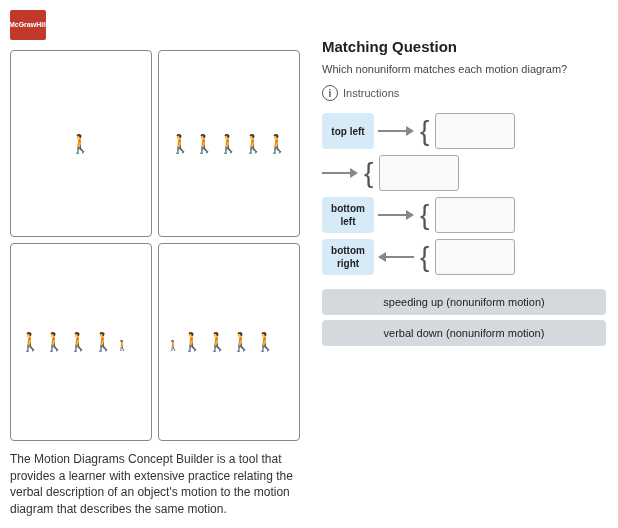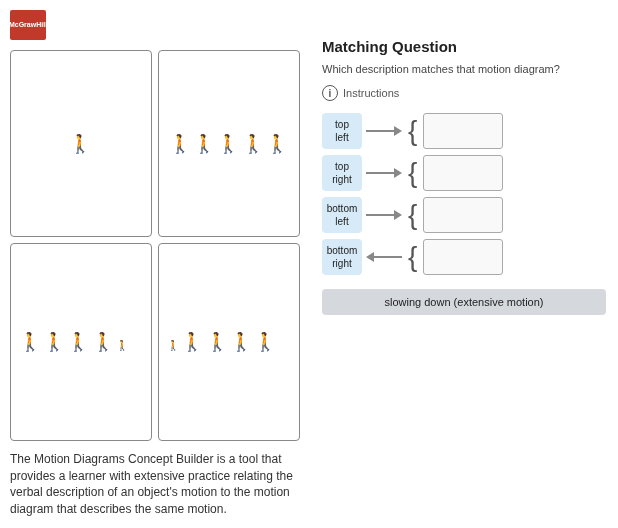--- a/index.html
+++ b/index.html
@@ -138,32 +138,33 @@
       gap: 6px;
     }
 
     .match-row {
       display: flex;
       align-items: center;
       gap: 4px;
     }
 
     .match-label {
-      width: 40px;
+      width: 52px;
       background: #d6eaf8;
       border-radius: 4px;
       padding: 5px 6px;
       font-size: 10px;
       color: #222;
       text-align: center;
       line-height: 1.3;
       min-height: 36px;
       display: flex;
       align-items: center;
       justify-content: center;
+      font-weight: bold;
     }
 
     .arrow-line {
       display: flex;
       align-items: center;
       gap: 0;
     }
 
     .arrow-line .line {
       height: 2px;
@@ -280,21 +281,21 @@
         </div>
       </div>
     </div>
   </div>
 
   <div class="description-text">The Motion Diagrams Concept Builder is a tool that provides a learner with extensive practice relating the verbal description of an object's motion to the motion diagram that describes the same motion.</div>
 </div>
 
 <div class="right-panel">
   <div class="question-title">Matching Question</div>
-  <div class="question-subtitle">Which description matches that motion diagram?</div>
+  <div class="question-subtitle">Which nonuniform matches each motion diagram?</div>
 
   <div class="instructions-row">
     <div class="info-circle">i</div>
     <span>Instructions</span>
   </div>
 
   <div class="matching-area">
 
     <div class="match-row">
       <div class="match-label">
@@ -302,23 +303,20 @@
       </div>
       <div class="arrow-line">
         <div class="line"></div>
         <div class="arrowhead"></div>
       </div>
       <span class="match-bracket">{</span>
       <div class="match-input-box"></div>
     </div>
 
     <div class="match-row">
-      <div class="match-label">
-        <span>top right</span>
-      </div>
       <div class="arrow-line">
         <div class="line"></div>
         <div class="arrowhead"></div>
       </div>
       <span class="match-bracket">{</span>
       <div class="match-input-box"></div>
     </div>
 
     <div class="match-row">
       <div class="match-label">
@@ -339,15 +337,16 @@
       <div class="arrow-line arrow-left">
         <div class="arrowhead-left"></div>
         <div class="line"></div>
       </div>
       <span class="match-bracket">{</span>
       <div class="match-input-box"></div>
     </div>
   </div>
 
   <div class="answer-options">
-    <button class="answer-btn">slowing down (extensive motion)</button>
+    <button class="answer-btn">speeding up (nonuniform motion)</button>
+    <button class="answer-btn">verbal down (nonuniform motion)</button>
   </div>
 </div>
 
 </body></html>

